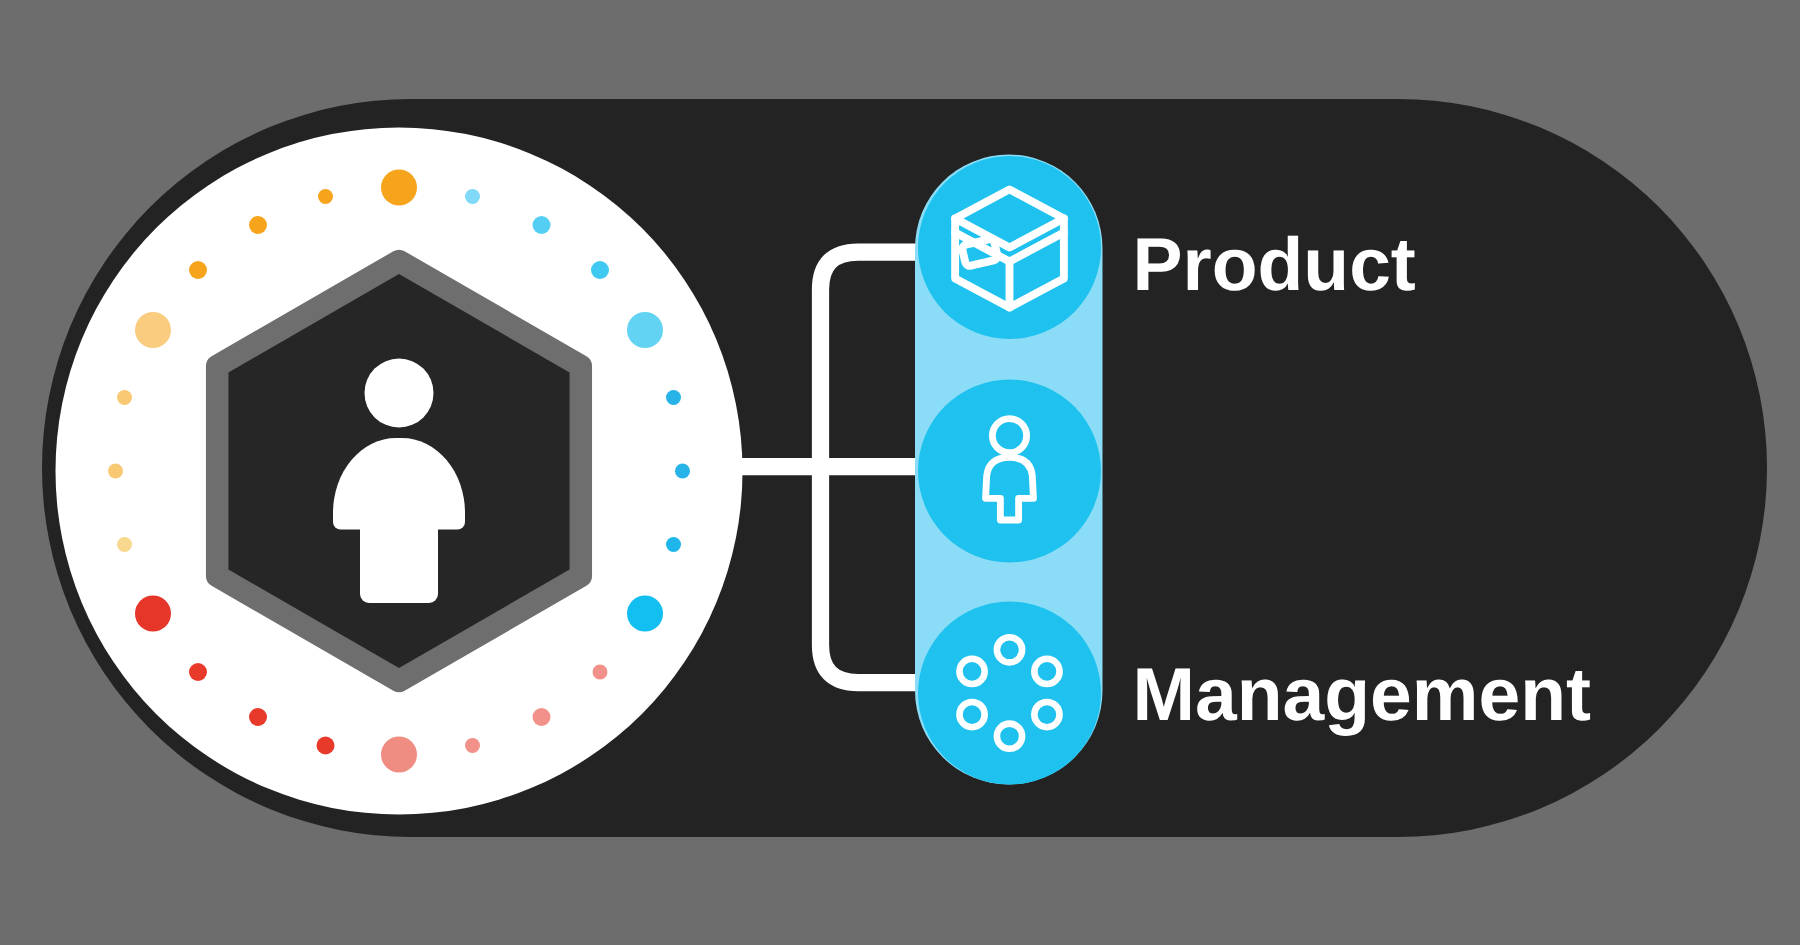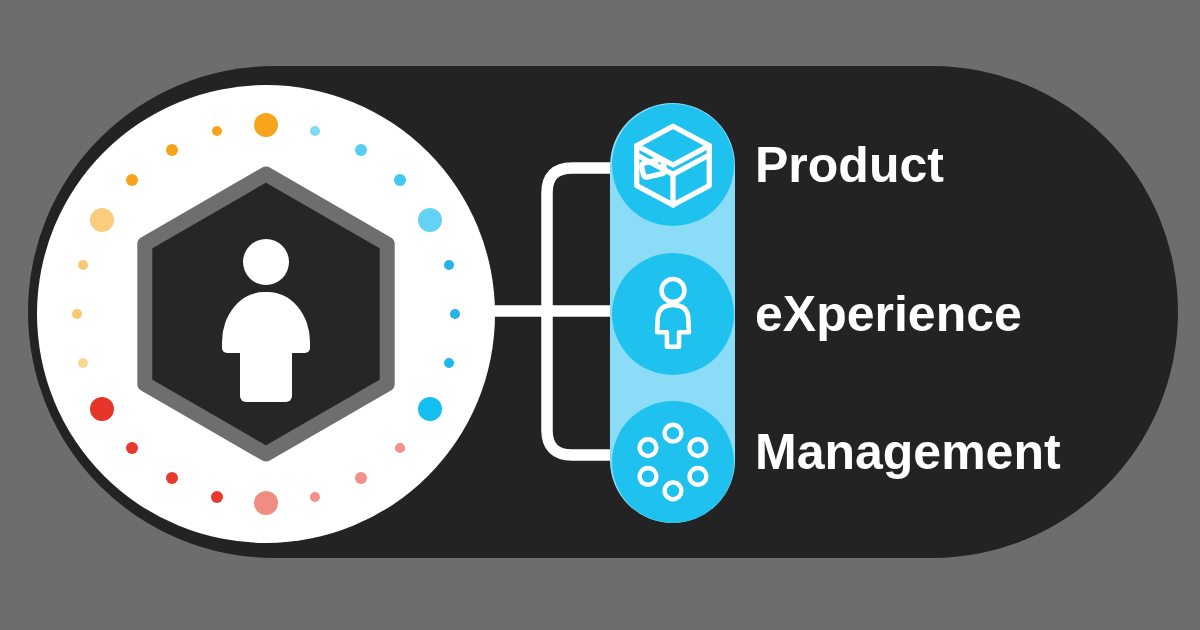--- a/index.html
+++ b/index.html
@@ -21,21 +21,21 @@
                border-radius:42px 42px 5px 5px / 50px 50px 5px 5px;}
   .person-leg{position:absolute;left:203px;top:265px;width:52px;height:52px;background:#FFFFFF;border-radius:0 0 6px 6px;}
 
   
   .pxm-pill{position:absolute;left:610px;top:103px;width:125px;height:420px;border-radius:62.5px;background:#8BDDF7;}
   .pxm-circle{position:absolute;left:1.5px;width:122px;height:122px;border-radius:50%;background:#1FC2EE;
               display:flex;align-items:center;justify-content:center;}
   .pxm-circle.c0{top:1px;} .pxm-circle.c1{top:150px;} .pxm-circle.c2{top:298px;}
 
   
-  .label-row{position:absolute;left:755px;height:80px;display:flex;align-items:center;}
+  .label-row{position:absolute;left:755px;height:80px;display:flex;align-items:flex-end;}
   .label-row.l0{top:125px;} .label-row.l1{top:274px;} .label-row.l2{top:412px;}
   .label-text{color:#FFFFFF;font-size:50px;font-weight:700;letter-spacing:0px;white-space:nowrap;}
 </style>
 </head>
 <body>
 
 <div class="page">
 
   <div class="card"></div>
 
@@ -113,20 +113,17 @@
           <circle cx="18.8" cy="32" r="10.5"></circle>
         </g>
       </svg>
     </div>
 
   </div>
 
   <div class="label-row l0">
     <span class="label-text">Product</span>
   </div>
-  <div class="label-row l1">
-    <span class="label-text">eXperience</span>
-  </div>
   <div class="label-row l2">
     <span class="label-text">Management</span>
   </div>
 
 </div>
 
 </body></html>

